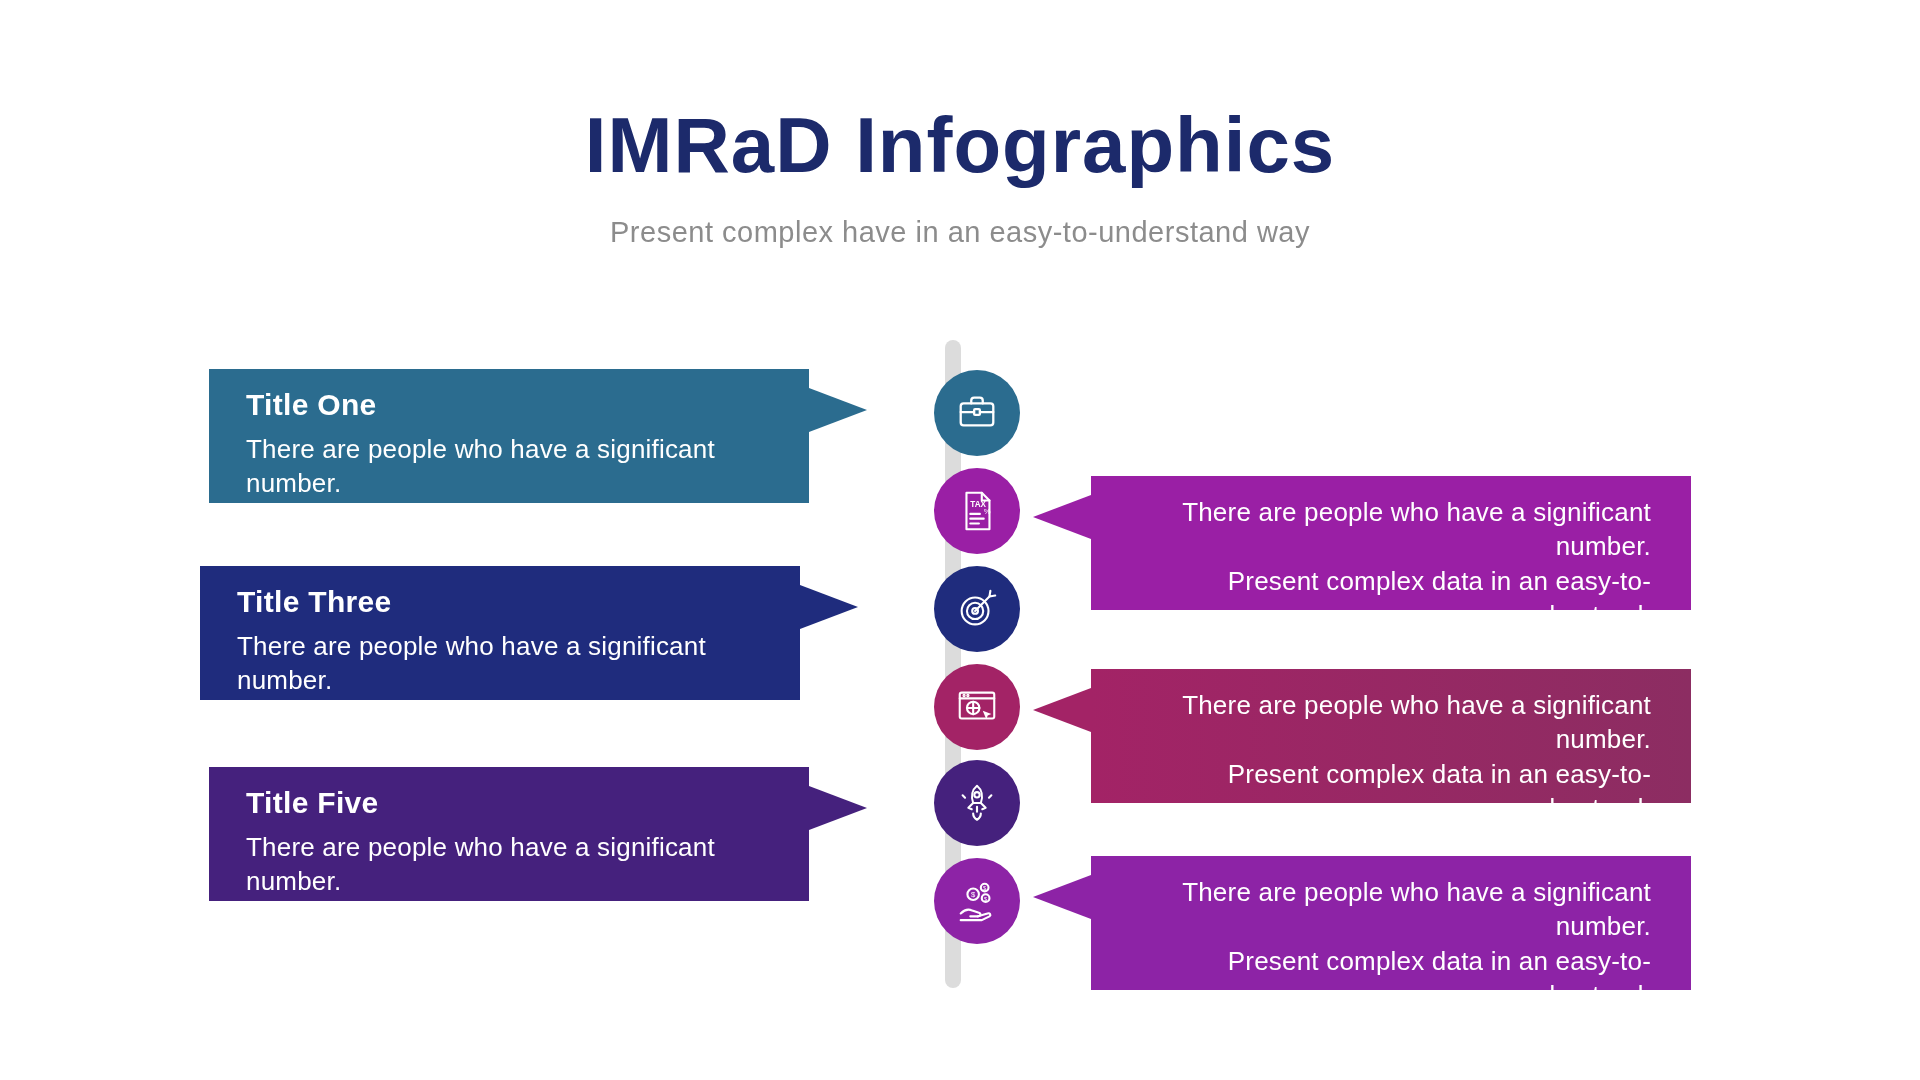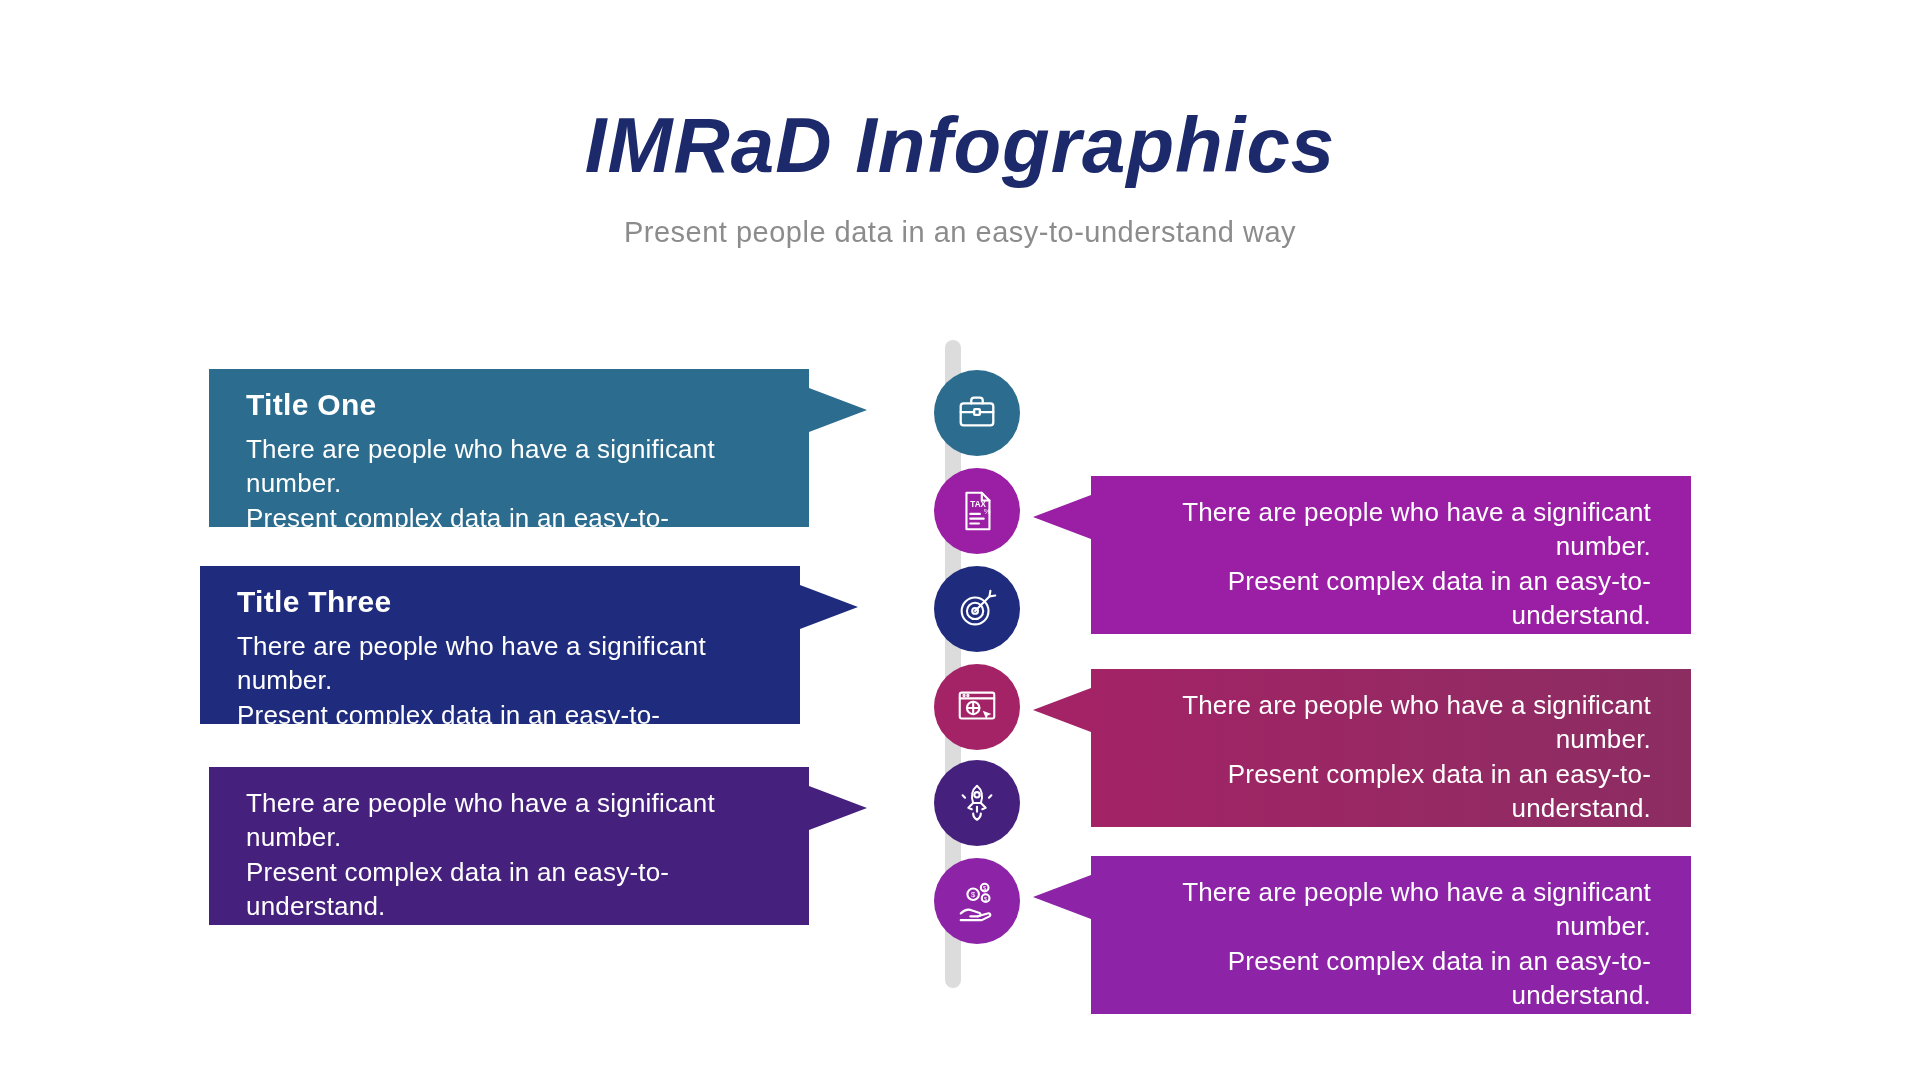--- a/index.html
+++ b/index.html
@@ -1,50 +1,50 @@
 <!DOCTYPE html>
 <html><head>
 <meta charset="utf-8">
 <style>
   * { margin:0; padding:0; box-sizing:border-box; }
   html,body { background:#ffffff; }
   body { width:1920px; height:1080px; font-family:"Liberation Sans", sans-serif; }
   #canvas { position:relative; width:1920px; height:1080px; background:#ffffff; overflow:hidden; }
 
   .header { position:absolute; top:106px; left:0; width:100%; text-align:center; }
-  .title { font-size:78px; font-weight:bold; letter-spacing:1px; line-height:1;font-style:italic; }
+  .title { font-size:78px; font-weight:bold; letter-spacing:1px; line-height:1; }
   .subtitle { margin-top:32px; font-size:29px; letter-spacing:0.5px; }
 
   .timeline { position:absolute; left:945px; top:340px; width:16px; height:648px;
               background:#DCDCDC; border-radius:8px; z-index:1; }
 
   .node { position:absolute; left:934px; width:86px; height:86px; border-radius:50%;
           background:var(--c1); display:flex; align-items:center; justify-content:center; z-index:3; }
   .node svg { display:block; }
 
-  .card { position:absolute; width:600px; height:158px; color:#ffffff; z-index:2;
+  .card { position:absolute; width:600px; height:134px; color:#ffffff; z-index:2;
           background:linear-gradient(90deg, var(--c1), var(--c2, var(--c1))); }
   .card.left  { padding:19px 30px 0 37px; text-align:left; }
   .card.right { padding:19px 40px 0 30px; text-align:right; }
   .card h2 { font-size:30px; font-weight:bold; margin-bottom:10px; letter-spacing:0.3px; }
   .card p  { font-size:26px; line-height:1.32; white-space:pre-line; letter-spacing:0.2px; }
 
   .pointer { position:absolute; top:19px; width:0; height:0;
              border-top:22px solid transparent; border-bottom:22px solid transparent; }
   .card.left  .pointer { left:100%;  border-left:58px solid var(--c2, var(--c1)); }
   .card.right .pointer { right:100%; border-right:58px solid var(--c1); }
 </style>
 </head>
 <body>
 
 <div id="canvas">
 
   <div class="header">
     <div class="title" style="color: rgb(28, 42, 107);">IMRaD Infographics</div>
-    <div class="subtitle" style="color: rgb(140, 140, 140);">Present people data in an easy-to-understand way</div>
+    <div class="subtitle" style="color: rgb(140, 140, 140);">Present complex have in an easy-to-understand way</div>
   </div>
 
   <div class="timeline" style="background: rgb(220, 220, 220);"></div>
 
   <section class="card left" style="top: 369px; left: 209px; --c1: #2B6C8F;">
     <h2>Title One</h2>
     <p>There are people who have a significant number.
 Present complex data in an easy-to-understand.</p>
     <span class="pointer"></span>
   </section>
@@ -62,20 +62,21 @@
     <span class="pointer"></span>
   </section>
 
   <section class="card right" style="top: 669px; left: 1091px; --c1: #A32366; --c2: #8C2D62;">
     <p>There are people who have a significant number.
 Present complex data in an easy-to-understand.</p>
     <span class="pointer"></span>
   </section>
 
   <section class="card left" style="top: 767px; left: 209px; --c1: #45217D;">
+    <h2>Title Five</h2>
     <p>There are people who have a significant number.
 Present complex data in an easy-to-understand.</p>
     <span class="pointer"></span>
   </section>
 
   <section class="card right" style="top: 856px; left: 1091px; --c1: #8D23A6;">
     <p>There are people who have a significant number.
 Present complex data in an easy-to-understand.</p>
     <span class="pointer"></span>
   </section>

